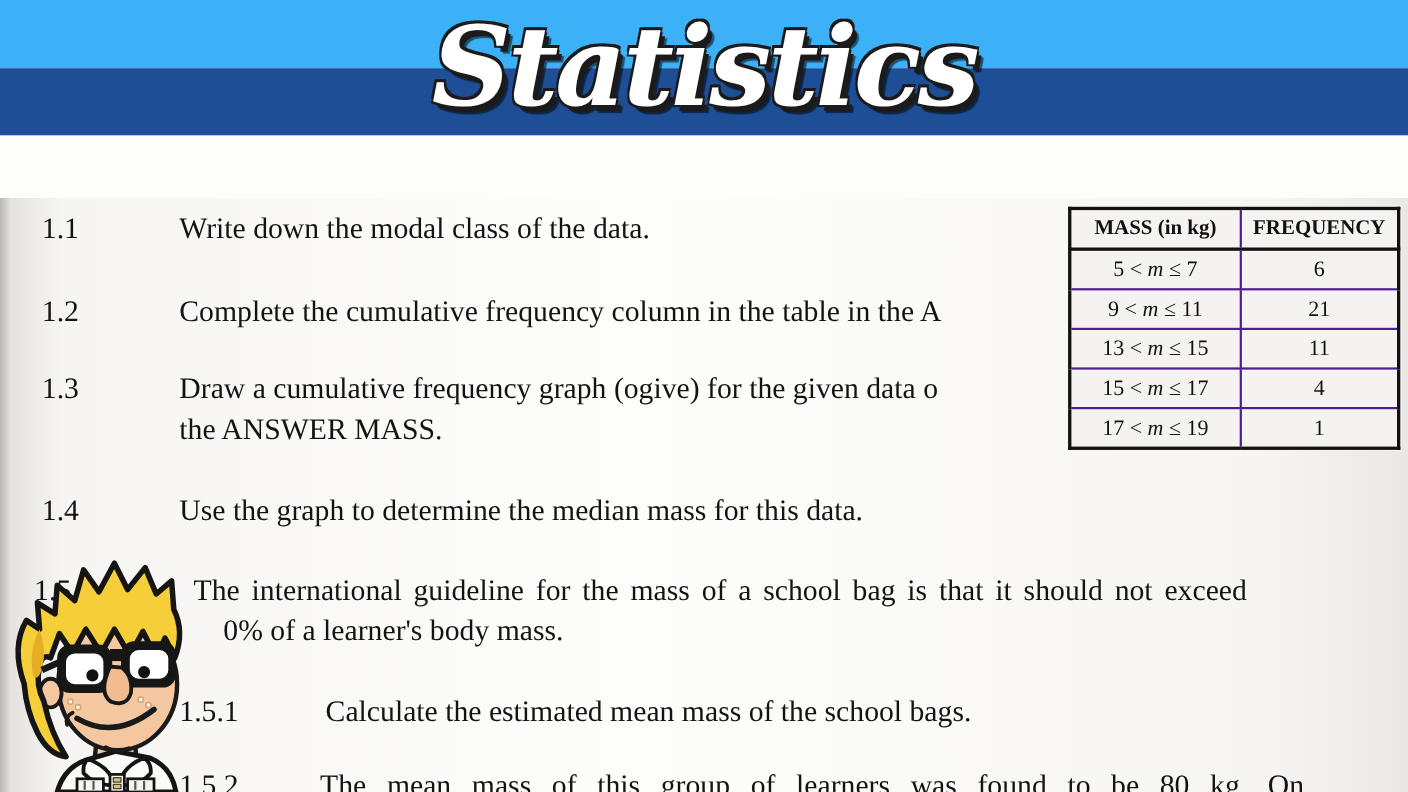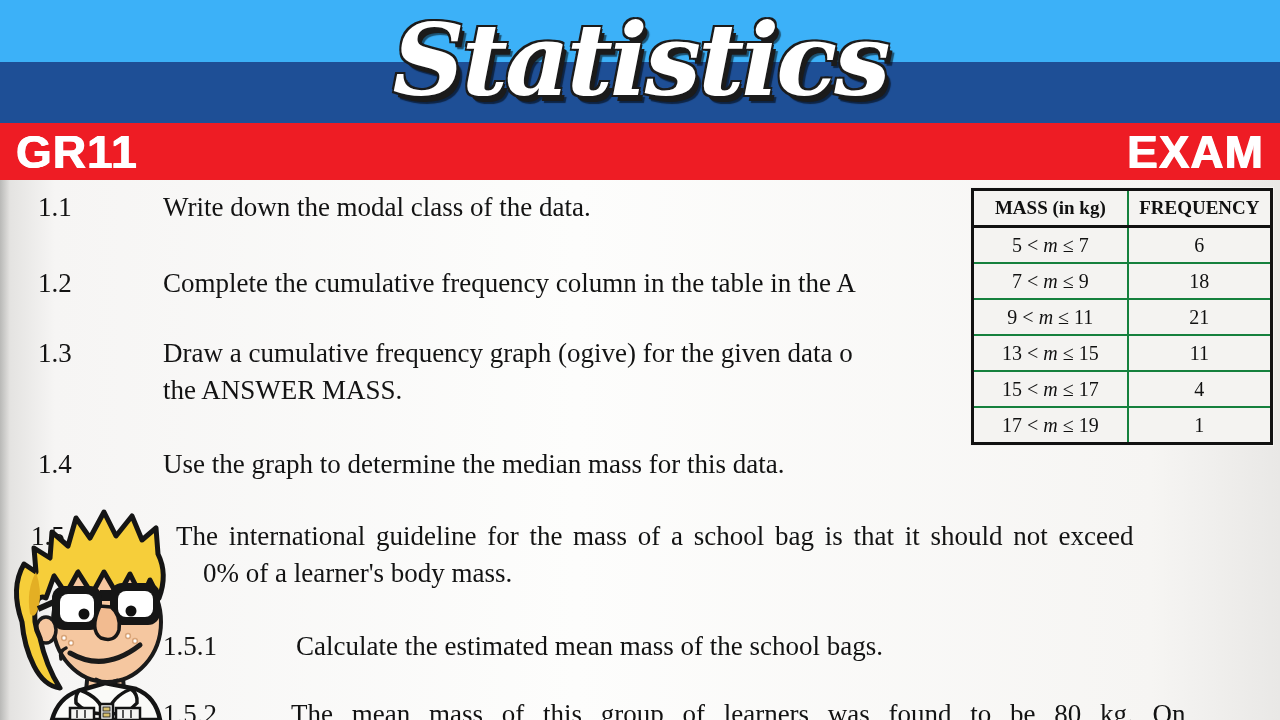--- a/index.html
+++ b/index.html
@@ -49,21 +49,21 @@
   .ws4{word-spacing:4px;}
   .ws12{word-spacing:12px;}
   
   .freq-table{
     position:absolute;left:971px;top:188px;width:302px;z-index:5;
     border-collapse:collapse;background:#f4f3f1;
     font-family:"Liberation Serif", serif;color:#111;
     box-shadow:0 0 0 1px #f4f3f1;
   }
   .freq-table th,.freq-table td{
-    border:2px solid #15803d;text-align:center;padding:0;height:34px;
+    border:2px solid #4c1d95;text-align:center;padding:0;height:34px;
   }
   .freq-table th{
     font-size:19px;font-weight:bold;border-bottom:3px solid #111;
     border-top:3px solid #111;
     margin-left:12px;
   }
   .freq-table td{font-size:20px;}
   .freq-table .col-mass{width:156px;}
   .freq-table .col-freq{width:142px;}
   .freq-table th:first-child,.freq-table td:first-child{border-left:3px solid #111;}
@@ -72,24 +72,20 @@
   
   .mascot{position:absolute;left:0;top:502px;width:172px;height:218px;z-index:10;}
 </style>
 </head>
 <body>
 
 <div class="page">
 
   <div class="bar bar-light"></div>
   <div class="bar bar-dark"></div>
-  <div class="bar bar-red">
-    <span class="band-label">GR11</span>
-    <span class="band-label">EXAM</span>
-  </div>
   <div class="title-wrap">
     <span class="main-title">Statistics</span>
   </div>
 
   <div class="paper"></div>
 
   <div>
     <span class="qnum" style="left:25px;top:192px">1.1</span>
     <span class="qline" style="left:150px;top:192px">Write down the modal class of the data.</span>
   </div>
@@ -132,24 +128,20 @@
         <th class="col-mass">MASS (in kg)</th>
         <th class="col-freq">FREQUENCY</th>
       </tr>
     </thead>
     <tbody>
         <tr>
           <td>5 &lt; <i>m</i> ≤ 7</td>
           <td>6</td>
         </tr>
         <tr>
-          <td>7 &lt; <i>m</i> ≤ 9</td>
-          <td>18</td>
-        </tr>
-        <tr>
           <td>9 &lt; <i>m</i> ≤ 11</td>
           <td>21</td>
         </tr>
         <tr>
           <td>13 &lt; <i>m</i> ≤ 15</td>
           <td>11</td>
         </tr>
         <tr>
           <td>15 &lt; <i>m</i> ≤ 17</td>
           <td>4</td>

